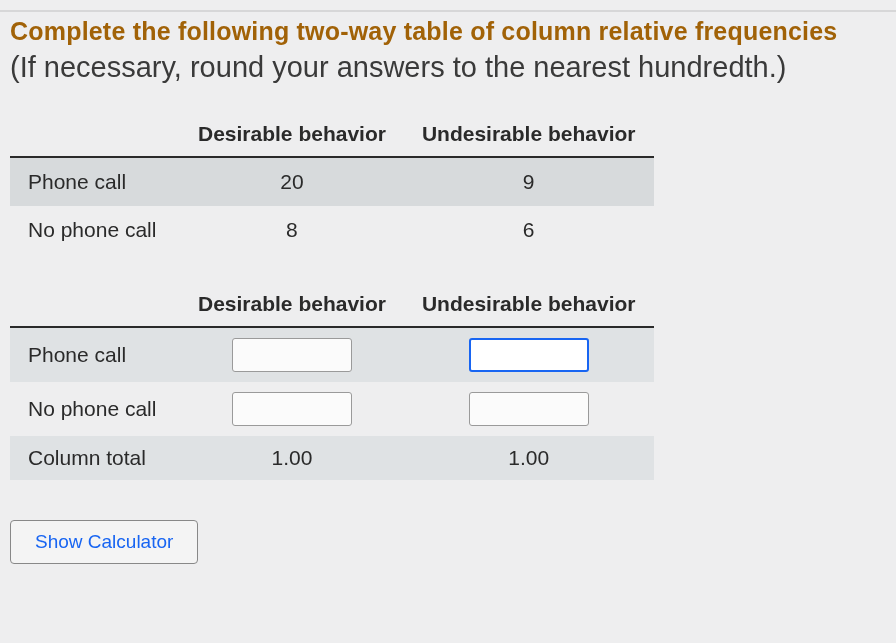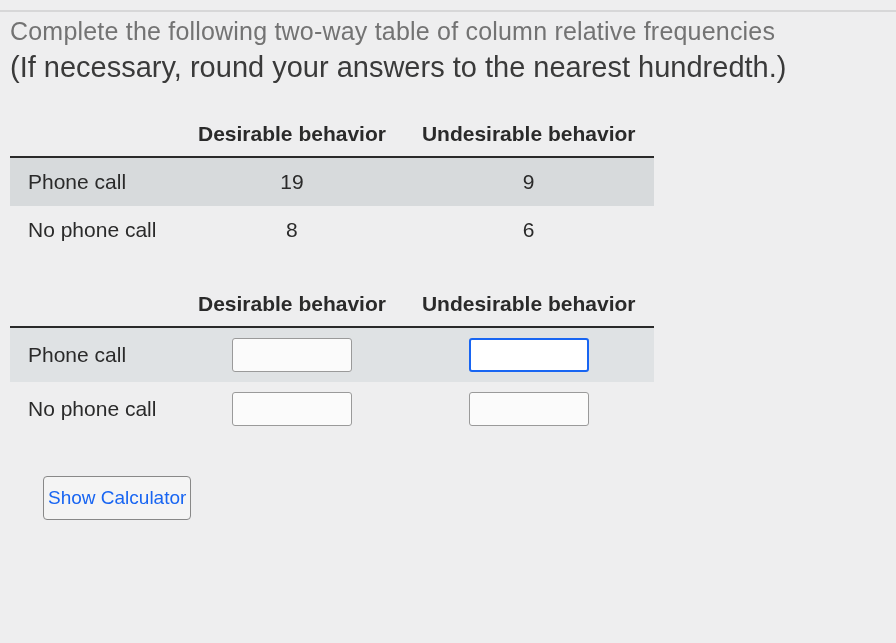--- a/index.html
+++ b/index.html
@@ -16,25 +16,25 @@
     position: relative;
   }
   
   body::before {
     content: "";
     position: absolute;
     top: 10px; left: 0; right: 0;
     border-top: 2px solid #d7d7d8;
   }
   .lead {
-    font-weight: 400;
+    font-weight: 700;
     font-size: 25px;
     line-height: 1.25;
     letter-spacing: 0.2px;
-    color: #737373;
+    color: #a16207;
   }
   .sub {
     font-weight: 400;
     font-size: 29px;
     line-height: 1.25;
     color: #3a3a3a;
     margin-top: 2px;
     margin-bottom: 28px;
   }
 
@@ -114,43 +114,42 @@
   }
 
   button.calc {
     display: inline-block;
     border: 1px solid #888;
     border-radius: 4px;
     background: #f4f4f4;
     color: #1865f2;
     font-size: 19px;
     font-weight: 400;
-    padding: 10px 4px;
+    padding: 10px 24px;
     cursor: pointer;
-    margin-left: 33px;
   }
 </style>
 </head>
 <body>
 
 
 
 <div class="lead">Complete the following two-way table of column relative frequencies</div>
 <div class="sub">(If necessary, round your answers to the nearest hundredth.)</div>
 
 <table class="freq">
   <tbody>
       <tr>
     <th class="rowhead-blank"></th>
     <th>Desirable behavior</th>
     <th>Undesirable behavior</th>
   </tr>
   <tr class="shade">
     <td class="rowlabel">Phone call</td>
-    <td>19</td>
+    <td>20</td>
     <td>9</td>
   </tr>
   <tr>
     <td class="rowlabel">No phone call</td>
     <td>8</td>
     <td>6</td>
   </tr>
 </tbody>
   </table>
 
@@ -172,19 +171,24 @@
   </tr>
   <tr>
     <td class="rowlabel">No phone call</td>
     <td>
       <input class="cell" type="text" value="" style="">
     </td>
     <td>
       <input class="cell" type="text" value="" style="">
     </td>
   </tr>
+  <tr class="shade">
+    <td class="rowlabel">Column total</td>
+    <td>1.00</td>
+    <td>1.00</td>
+  </tr>
 </tbody>
   </table>
 
 <button class="calc">Show Calculator</button>
 
 
 
 
 </body></html>

